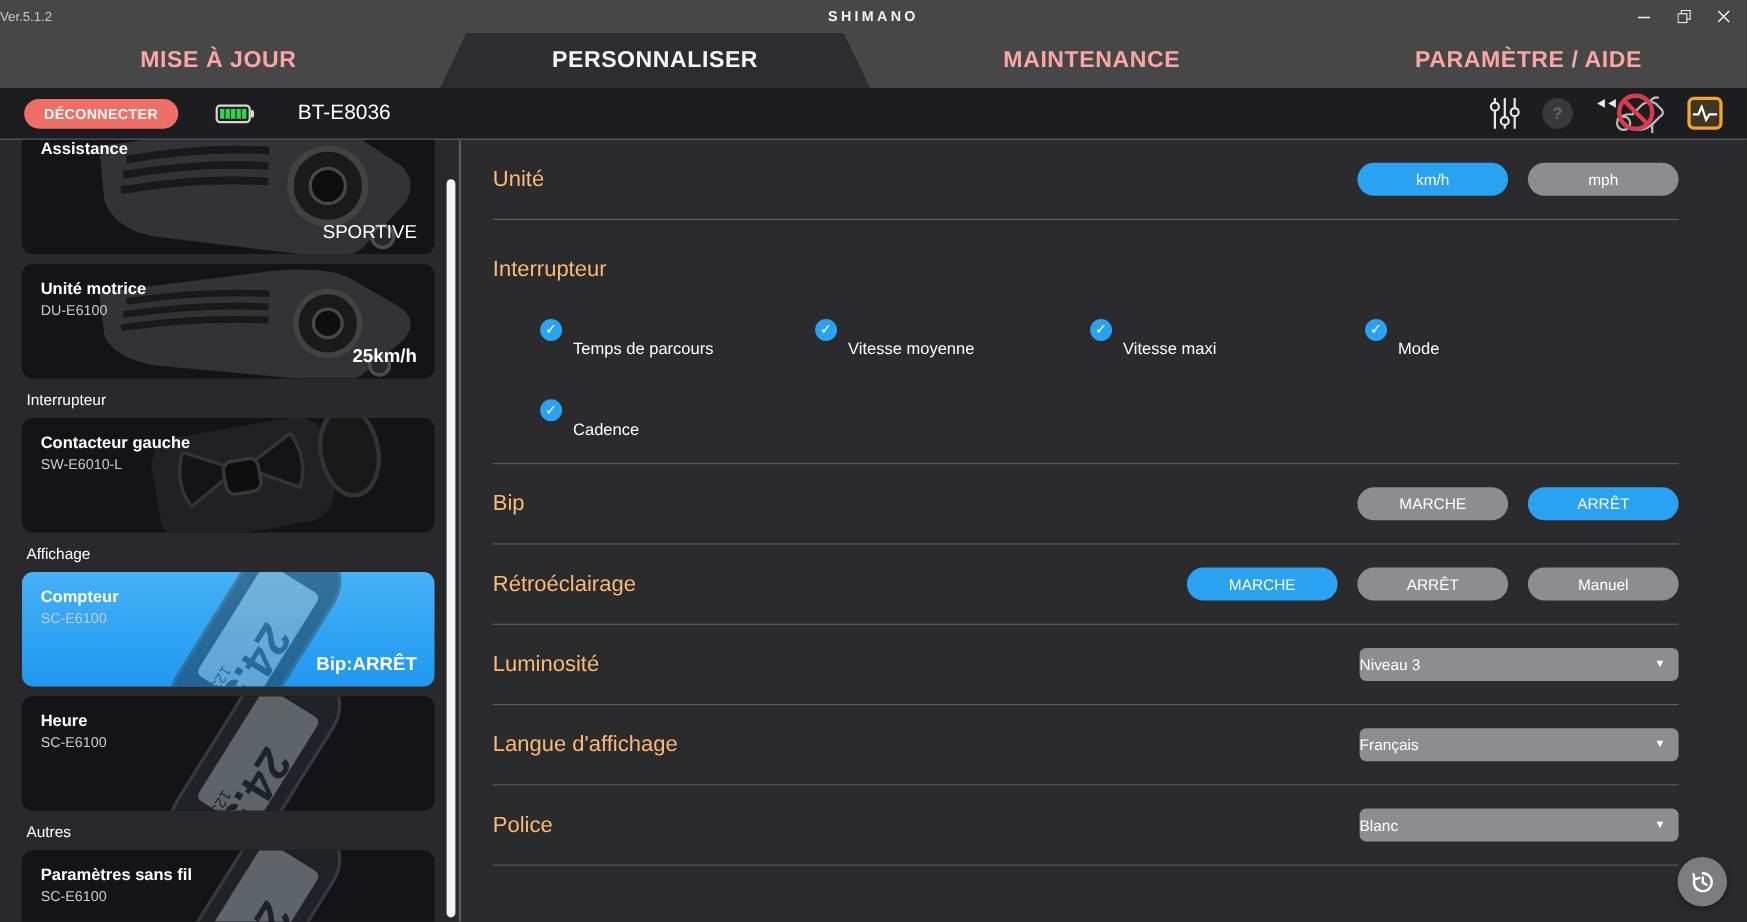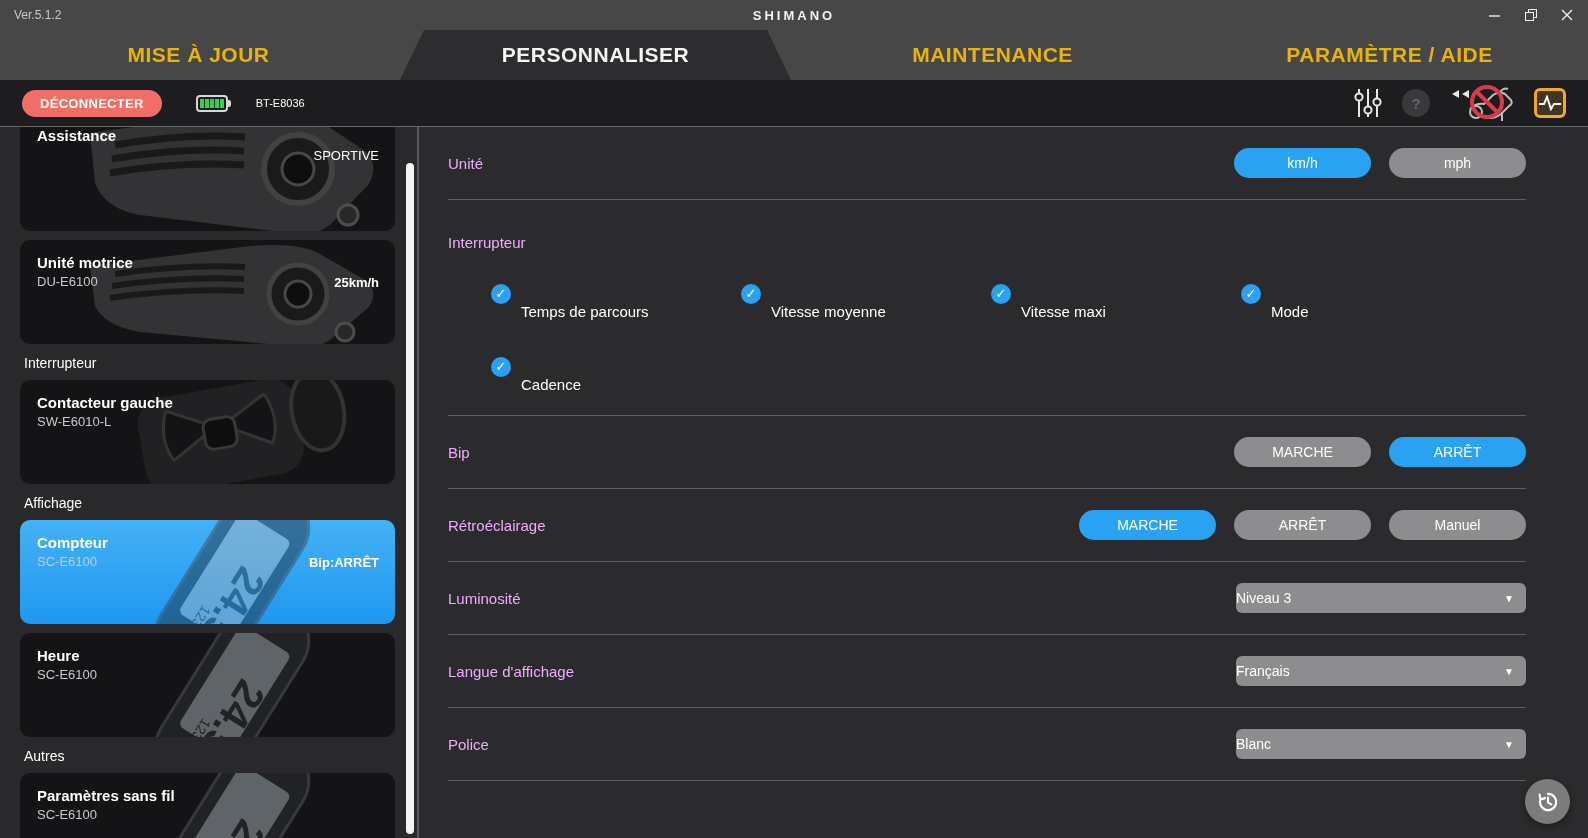--- a/index.html
+++ b/index.html
@@ -10,77 +10,77 @@
     --diagnostics-orange:#efa72e;
     --card-blue-top:#45b1f6;
     --card-blue-bottom:#1e98f0;
   }
   *{box-sizing:border-box;margin:0;padding:0;font-family:"Liberation Sans",sans-serif;}
   html,body{width:1588px;height:838px;overflow:hidden;background:#2b2b2d;}
   .window{width:1588px;height:838px;display:flex;flex-direction:column;background:#2b2b2d;}
 
   
   .titlebar{height:30px;background:#474747;position:relative;display:flex;align-items:center;flex-shrink:0;}
-  .version{color:#c9c9c9;font-size:12px;margin-left:14px;}
+  .version{color:#c9c9c9;font-size:12px;}
   .logo{position:absolute;left:50%;top:50%;transform:translate(-50%,-50%);color:#f2f2f2;
         font-size:13px;font-weight:bold;letter-spacing:3px;}
   .win-controls{position:absolute;right:10px;top:0;height:30px;display:flex;align-items:center;gap:14px;}
   .win-btn{width:22px;height:22px;display:flex;align-items:center;justify-content:center;cursor:default;}
 
   
   .tabrow{height:50px;background:#474747;display:flex;flex-shrink:0;position:relative;}
   .tab{width:25%;display:flex;align-items:center;justify-content:center;position:relative;
-       color:#eab308;font-size:21px;font-weight:bold;letter-spacing:.5px;}
+       color:#fca5a5;font-size:21px;font-weight:bold;letter-spacing:.5px;}
   .tab.active{color:#f5f5f5;}
   .tab.active::before{content:"";position:absolute;inset:0 3px;background:#2d2d2f;
        clip-path:polygon(24px 0,calc(100% - 24px) 0,100% 100%,0 100%);}
   .tab span{position:relative;z-index:1;}
 
   
   .toolbar{height:47px;background:#1d1d1f;border-bottom:1px solid #68686a;display:flex;
            align-items:center;padding:0 22px;flex-shrink:0;gap:16px;}
   .disconnect-btn{background:var(--disconnect-red);color:#fff;font-weight:bold;font-size:13px;
            padding:6px 18px;border-radius:14px;letter-spacing:.3px;border:none;}
   .battery{width:32px;height:17px;border:2px solid #d6d6d6;border-radius:4px;margin-left:18px;
            position:relative;display:flex;align-items:center;justify-content:center;gap:1px;padding:0 2px;}
   .battery::after{content:"";position:absolute;right:-5px;top:3px;width:3px;height:7px;background:#d6d6d6;border-radius:0 2px 2px 0;}
   .battery i{display:block;width:4px;height:9px;background:var(--battery-green);}
-  .device-name{color:#fff;font-size:11px;margin-left:12px;}
+  .device-name{color:#fff;font-size:19px;margin-left:27px;}
   .toolbar-right{margin-left:auto;display:flex;align-items:center;gap:20px;}
   .icon-btn{display:flex;align-items:center;justify-content:center;}
   .help-circle{width:28px;height:28px;border-radius:50%;background:#39393b;color:#67676a;
            font-weight:bold;font-size:15px;display:flex;align-items:center;justify-content:center;}
   .diag-box{width:32px;height:30px;border:3px solid var(--diagnostics-orange);border-radius:6px;
            background:rgba(239,167,46,.18);display:flex;align-items:center;justify-content:center;}
 
   
   .content{flex:1;display:flex;position:relative;overflow:hidden;}
 
   
   .sidebar{width:419px;flex-shrink:0;background:#29292b;border-right:2px solid #5a5a5c;
            position:relative;overflow:hidden;padding-left:20px;}
   .scroll-thumb{position:absolute;right:3px;top:36px;bottom:4px;width:8px;background:#f4f4f4;border-radius:4px;}
   .card{width:375px;height:104px;background:#141416;border-radius:10px;margin-bottom:9px;
         position:relative;overflow:hidden;}
   .card.first{margin-top:-24px;height:128px;}
   .card .img{position:absolute;inset:0;opacity:.85;}
-  .card-inner{position:absolute;inset:0;z-index:2;display:flex;justify-content:space-between;padding:14px 16px 10px 17px;}
+  .card-inner{position:absolute;inset:0;z-index:2;display:flex;justify-content:space-between;padding:14px 16px 10px 17px;flex-direction:column;}
   .card.first .card-inner{padding-top:24px;}
   .c-title{color:#fff;font-weight:bold;font-size:15px;line-height:18px;max-width:165px;}
   .c-model{color:#c9cacc;font-size:13px;margin-top:2px;}
-  .c-right{text-align:right;color:#fff;font-size:13px;line-height:21px;} .pt18{padding-top:18px;} .pt12{padding-top:12px;}
+  .c-right{text-align:right;color:#fff;font-size:17px;line-height:21px;} .pt18{padding-top:18px;} .pt12{padding-top:12px;}
   .c-right b{font-weight:bold;}
   .card.selected{background:linear-gradient(var(--card-blue-top),var(--card-blue-bottom));}
   .card.selected .img{opacity:.45;}
   .section-label{color:#fff;font-size:14px;margin:11px 0 9px 4px;}
 
   
   .main{flex:1;position:relative;padding:0 62px 0 29px;}
   .row{display:flex;align-items:center;min-height:73px;border-bottom:1px solid #5f5f61;}
-  .row-label{color:#f0abfc;font-size:15px;flex:1;}
+  .row-label{color:#fdba74;font-size:20px;flex:1;}
   .controls{display:flex;gap:18px;}
   .seg{width:137px;height:30px;border-radius:15px;display:flex;align-items:center;justify-content:center;
        color:#fff;font-size:14px;border:none;}
   .seg.on{background:var(--accent-blue);}
   .seg.off{background:var(--button-gray);}
   .group{display:block;border-bottom:1px solid #5f5f61;padding:17px 0 22px 0;}
   .cb-grid{display:grid;grid-template-columns:repeat(4,250px);row-gap:20px;margin:16px 0 0 43px;}
   .cb-item{display:flex;align-items:center;gap:10px;}
   .cb{width:20px;height:20px;border-radius:50%;background:var(--accent-blue);color:#fff;font-size:13px;
       display:flex;align-items:center;justify-content:center;flex-shrink:0;}

